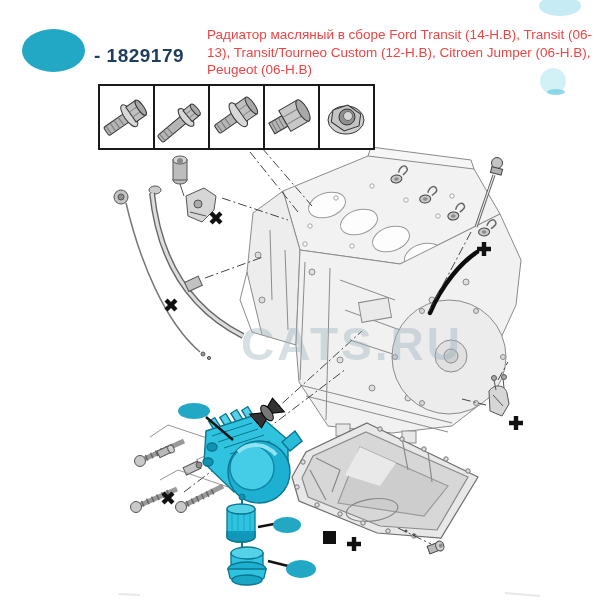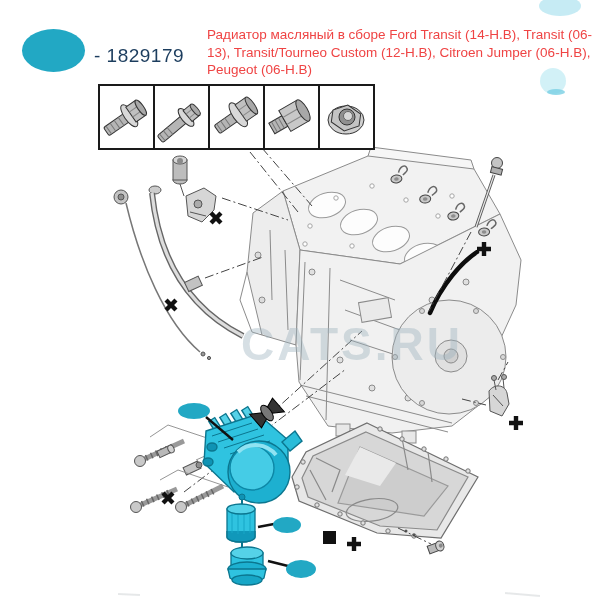--- a/index.html
+++ b/index.html
@@ -2,21 +2,21 @@
 <html><head>
 <meta charset="utf-8">
 <style>
   html,body{margin:0;padding:0;background:#ffffff;}
   .stage{position:relative;width:600px;height:600px;background:#ffffff;overflow:hidden;
          font-family:"Liberation Sans", sans-serif;}
   .diagram-svg{position:absolute;left:0;top:0;z-index:1;}
   .badge{position:absolute;left:22px;top:29px;width:63px;height:43px;border-radius:50%;
          background:#22a8c4;z-index:3;cursor:pointer;}
   .part-number{position:absolute;left:94px;top:45px;z-index:3;color:#1c3d5e;
-         font-size:19px;font-weight:normal;letter-spacing:.5px;white-space:nowrap;}
+         font-size:19px;font-weight:bold;letter-spacing:.5px;white-space:nowrap;}
   .description{position:absolute;left:207px;top:26px;width:386px;z-index:3;color:#ef4444;
          font-size:13.5px;line-height:17.5px;}
   .fastener-box{position:absolute;left:98px;top:84px;z-index:3;display:flex;
          border:2.5px solid #1a1a1a;background:#ffffff;}
   .fastener-cell{width:53px;height:62px;border-right:2px solid #1a1a1a;display:flex;
          align-items:center;justify-content:center;background:#fff;cursor:pointer;}
   .fastener-cell:last-child{border-right:none;}
 </style>
 </head>
 <body>

